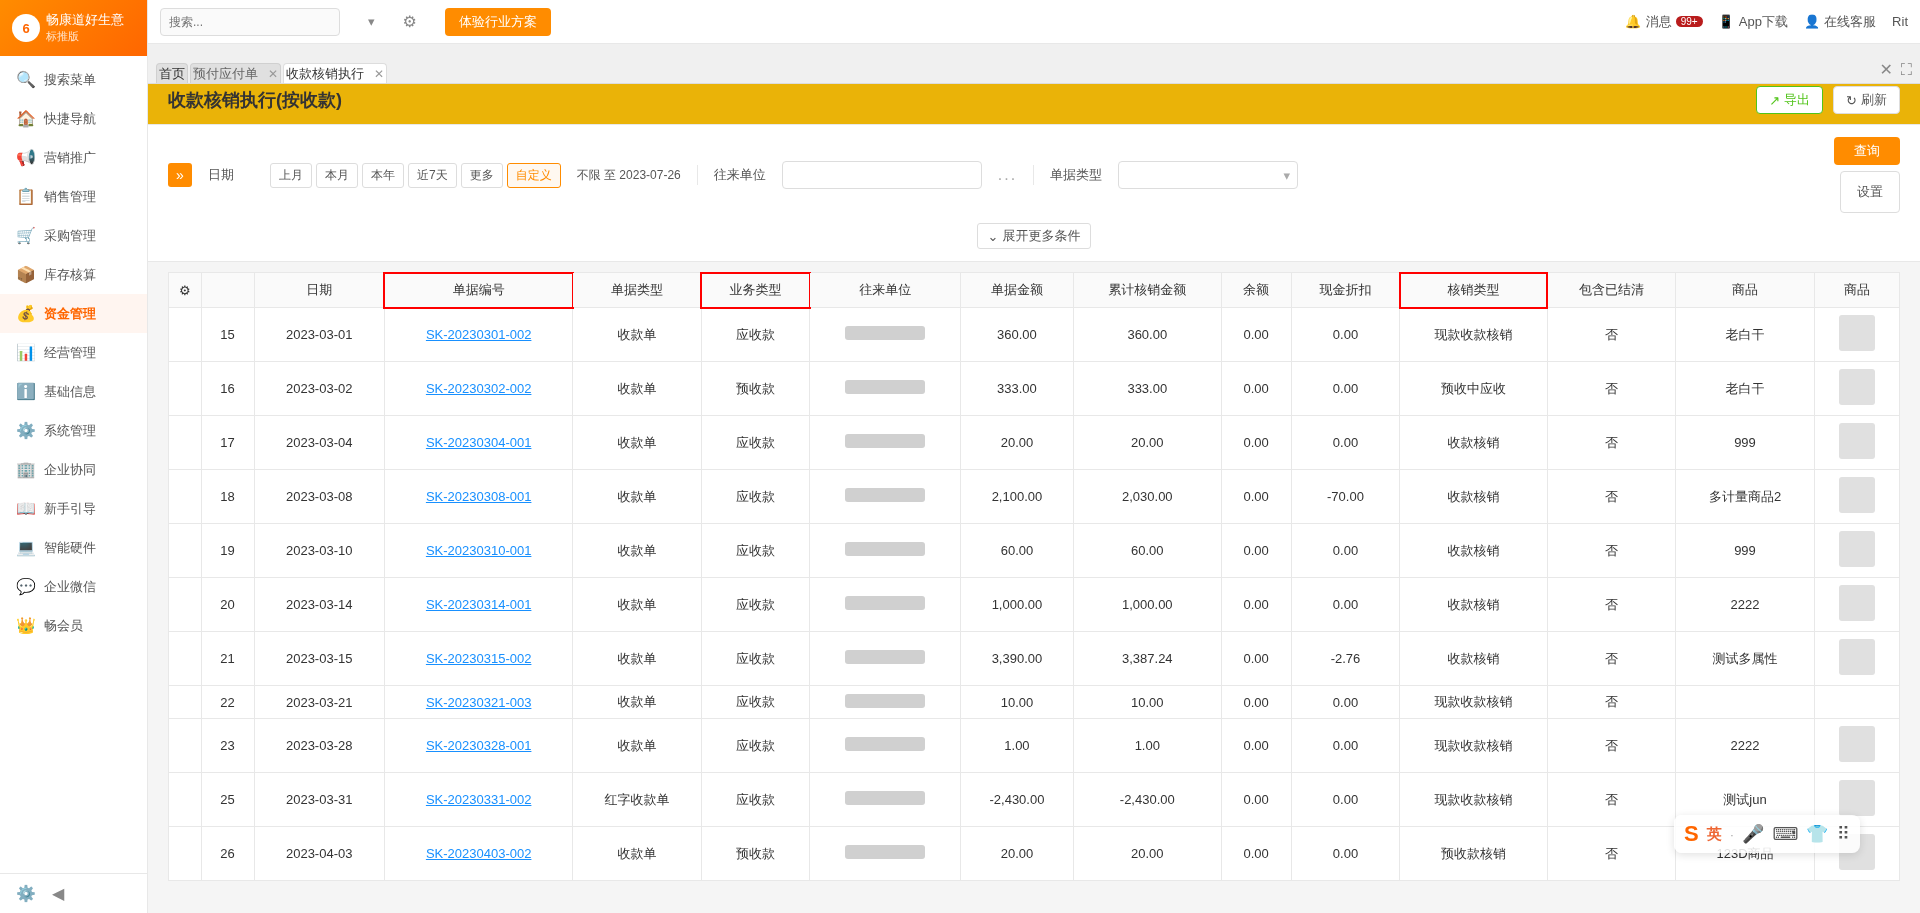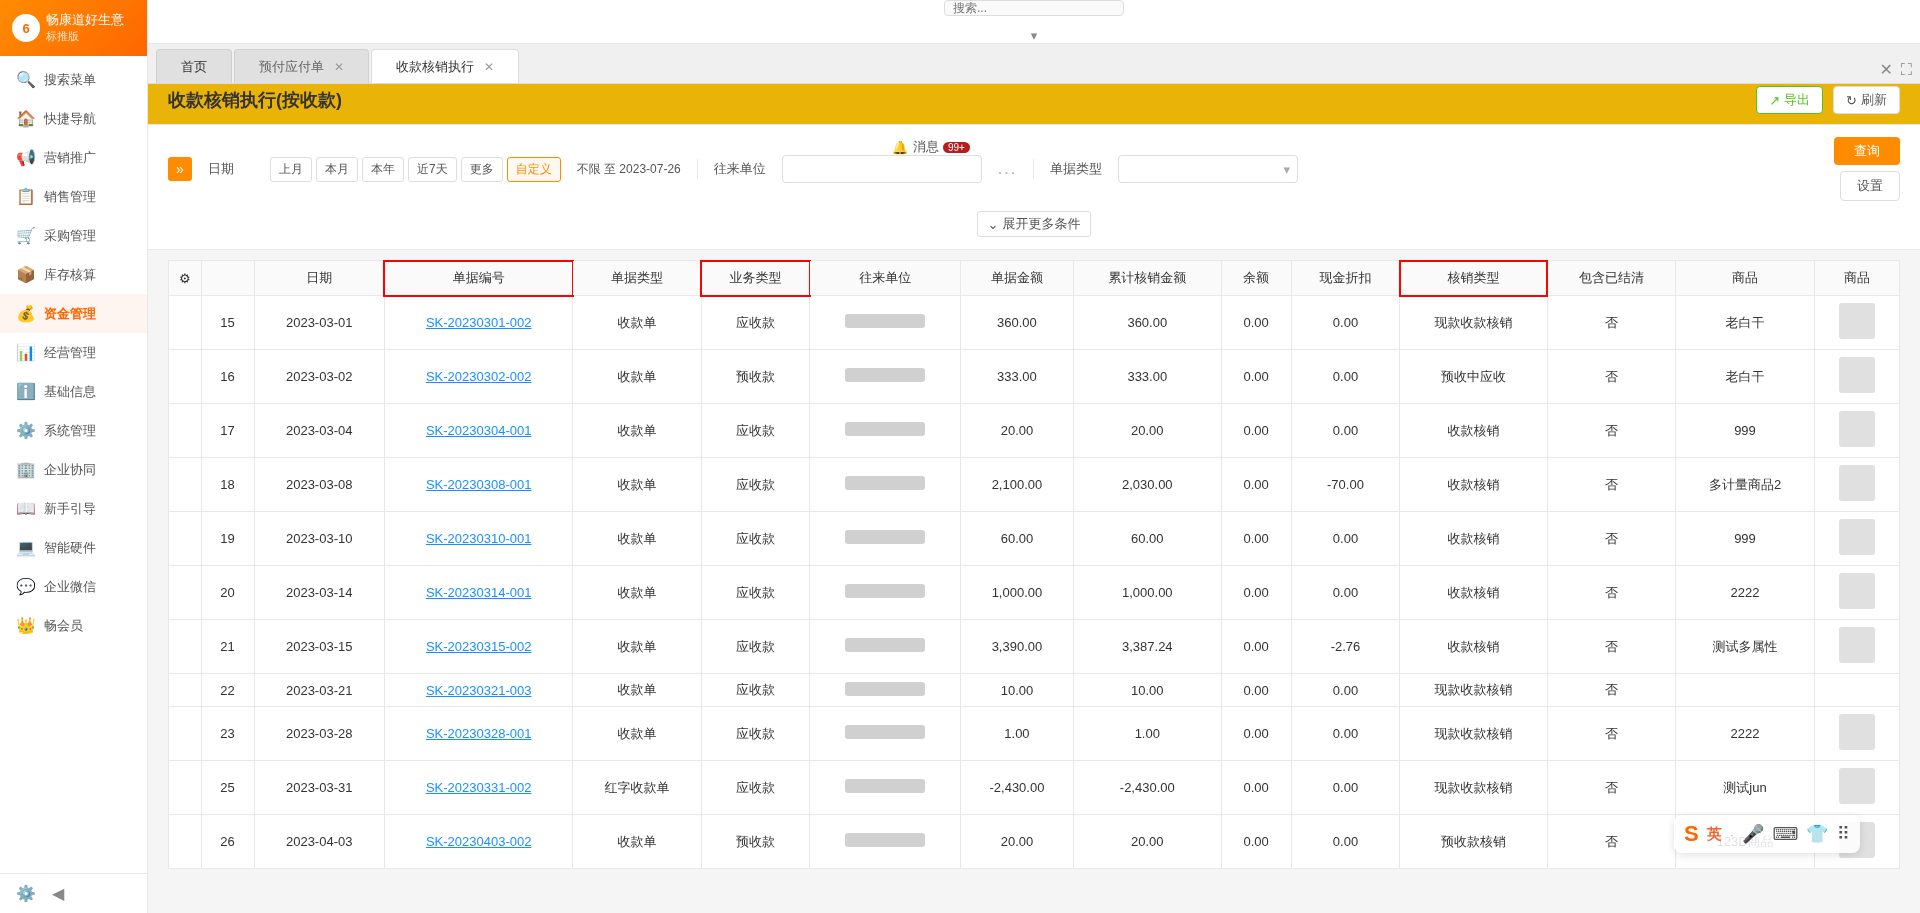--- a/index.html
+++ b/index.html
@@ -56,22 +56,21 @@
     .main { flex: 1; display: flex; flex-direction: column; overflow: hidden; }
 
     
     .topbar {
       height: 44px;
       background: #fff;
       border-bottom: 1px solid #e8e8e8;
       display: flex;
       align-items: center;
       padding: 0 12px;
-      gap: 12px;
-      flex-direction: column;
+      gap: 28px;
     }
     .topbar-search {
       width: 180px;
       height: 28px;
       border: 1px solid #ddd;
       border-radius: 4px;
       padding: 0 8px;
       font-size: 12px;
       color: #aaa;
       background: #fafafa;
@@ -107,22 +106,22 @@
     .tabbar {
       height: 40px;
       background: #f0f0f0;
       display: flex;
       align-items: flex-end;
       padding: 0 8px;
       border-bottom: 1px solid #ddd;
       gap: 2px;
     }
     .tab {
-      height: 34px;
-      padding: 0 24px;
+      height: 20px;
+      padding: 0 2px;
       display: flex; align-items: center; gap: 6px;
       border-radius: 4px 4px 0 0;
       cursor: pointer;
       font-size: 13px;
       background: #e0e0e0;
       color: #666;
       border: 1px solid #d0d0d0;
       border-bottom: none;
     }
     .tab.active {
@@ -238,21 +237,21 @@
       border-radius: 4px;
       padding: 5px 20px;
       cursor: pointer;
       font-size: 13px;
     }
     .btn-settings {
       background: #fff;
       color: #555;
       border: 1px solid #ddd;
       border-radius: 4px;
-      padding: 5px 16px;
+      padding: 11px 16px;
       cursor: pointer;
       font-size: 13px;
     }
     .filter-expand-btn {
       display: flex; align-items: center; gap: 4px;
       cursor: pointer;
       color: #555;
       font-size: 12px;
       border: 1px solid #ddd;
       border-radius: 3px;

